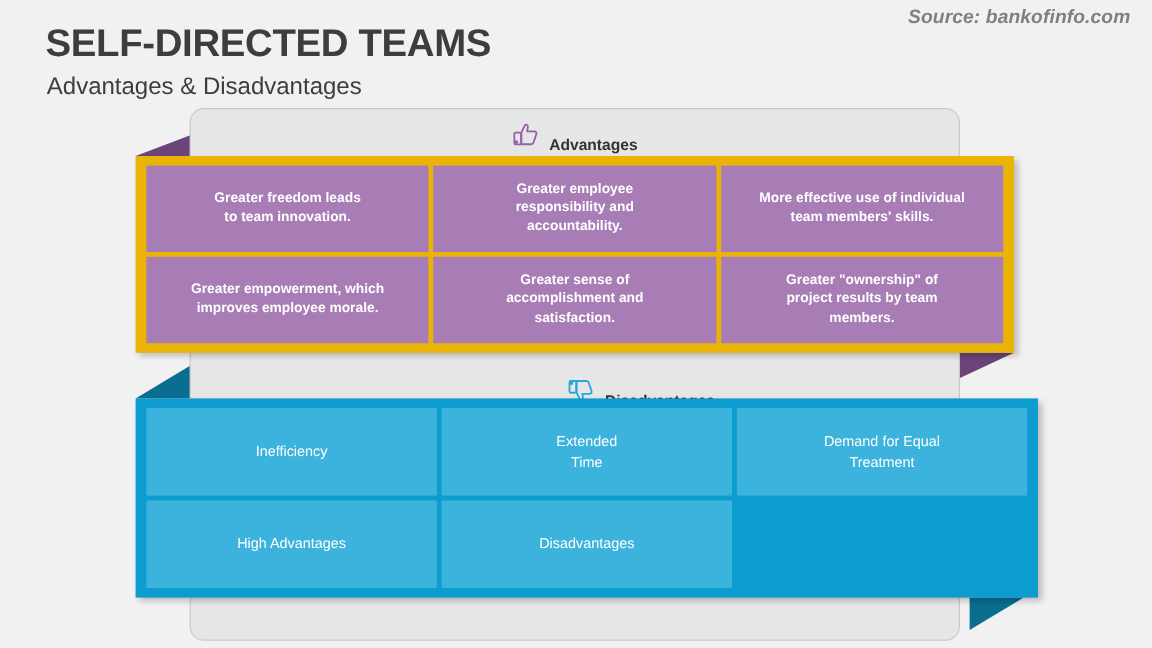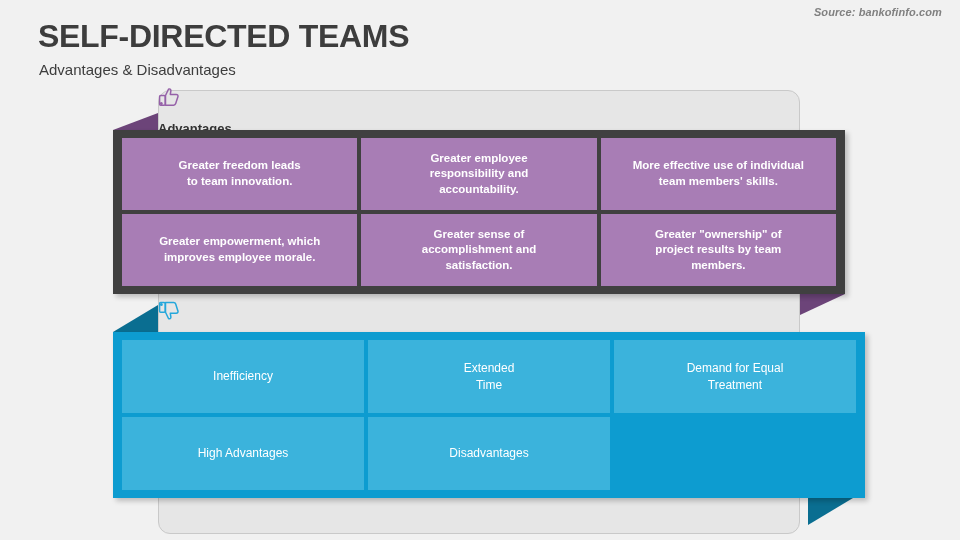--- a/index.html
+++ b/index.html
@@ -13,86 +13,85 @@
     font-family: "Liberation Sans", sans-serif;
     overflow: hidden;
     position: relative;
   }
 
   
   .source-note {
     position: absolute;
     top: 6px;
     right: 18px;
-    font-size: 11px;
+    font-size: 16px;
     font-style: italic;
     font-weight: bold;
     color: #808080;
     letter-spacing: 0.1px;
   }
   .slide-title {
     position: absolute;
     left: 38px;
     top: 18px;
     font-size: 32px;
     font-weight: bold;
     color: #3d3d3d;
     letter-spacing: -0.3px;
   }
   .slide-subtitle {
     position: absolute;
     left: 39px;
     top: 61px;
-    font-size: 15px;
+    font-size: 20px;
     color: #3d3d3d;
   }
 
   
   .backing-panel {
     position: absolute;
     left: 158px;
     top: 90px;
     width: 642px;
     height: 444px;
     background: #e6e6e6;
     border: 1px solid #c9c9c9;
     border-radius: 12px;
     box-sizing: border-box;
   }
 
   
   .section-header {
     position: absolute;
     display: flex;
-    align-items: flex-start;
+    align-items: flex-end;
     justify-content: center;
     gap: 9px;
     height: 34px;
-    flex-direction: column;
   }
   .section-header .label {
     font-size: 13px;
     font-weight: bold;
     color: #333333;
   }
   #adv-header { left: 158px; top: 94px; width: 642px; }
   #dis-header { left: 158px; top: 307px; width: 753px; }
   .thumb-icon { display: block; }
 
   
   .band {
     position: absolute;
     box-sizing: border-box;
   }
   .band-adv {
     left: 113px;
     top: 130px;
     width: 732px;
     height: 164px;
-    background: #404040;
+    background: #eab308;
     padding: 8px 9px;
     box-shadow: 3px 3px 5px rgba(0,0,0,0.22);
   }
   .band-dis {
     left: 113px;
     top: 332px;
     width: 752px;
     height: 166px;
     background: #0d9cd0;
     padding: 8px 9px;

